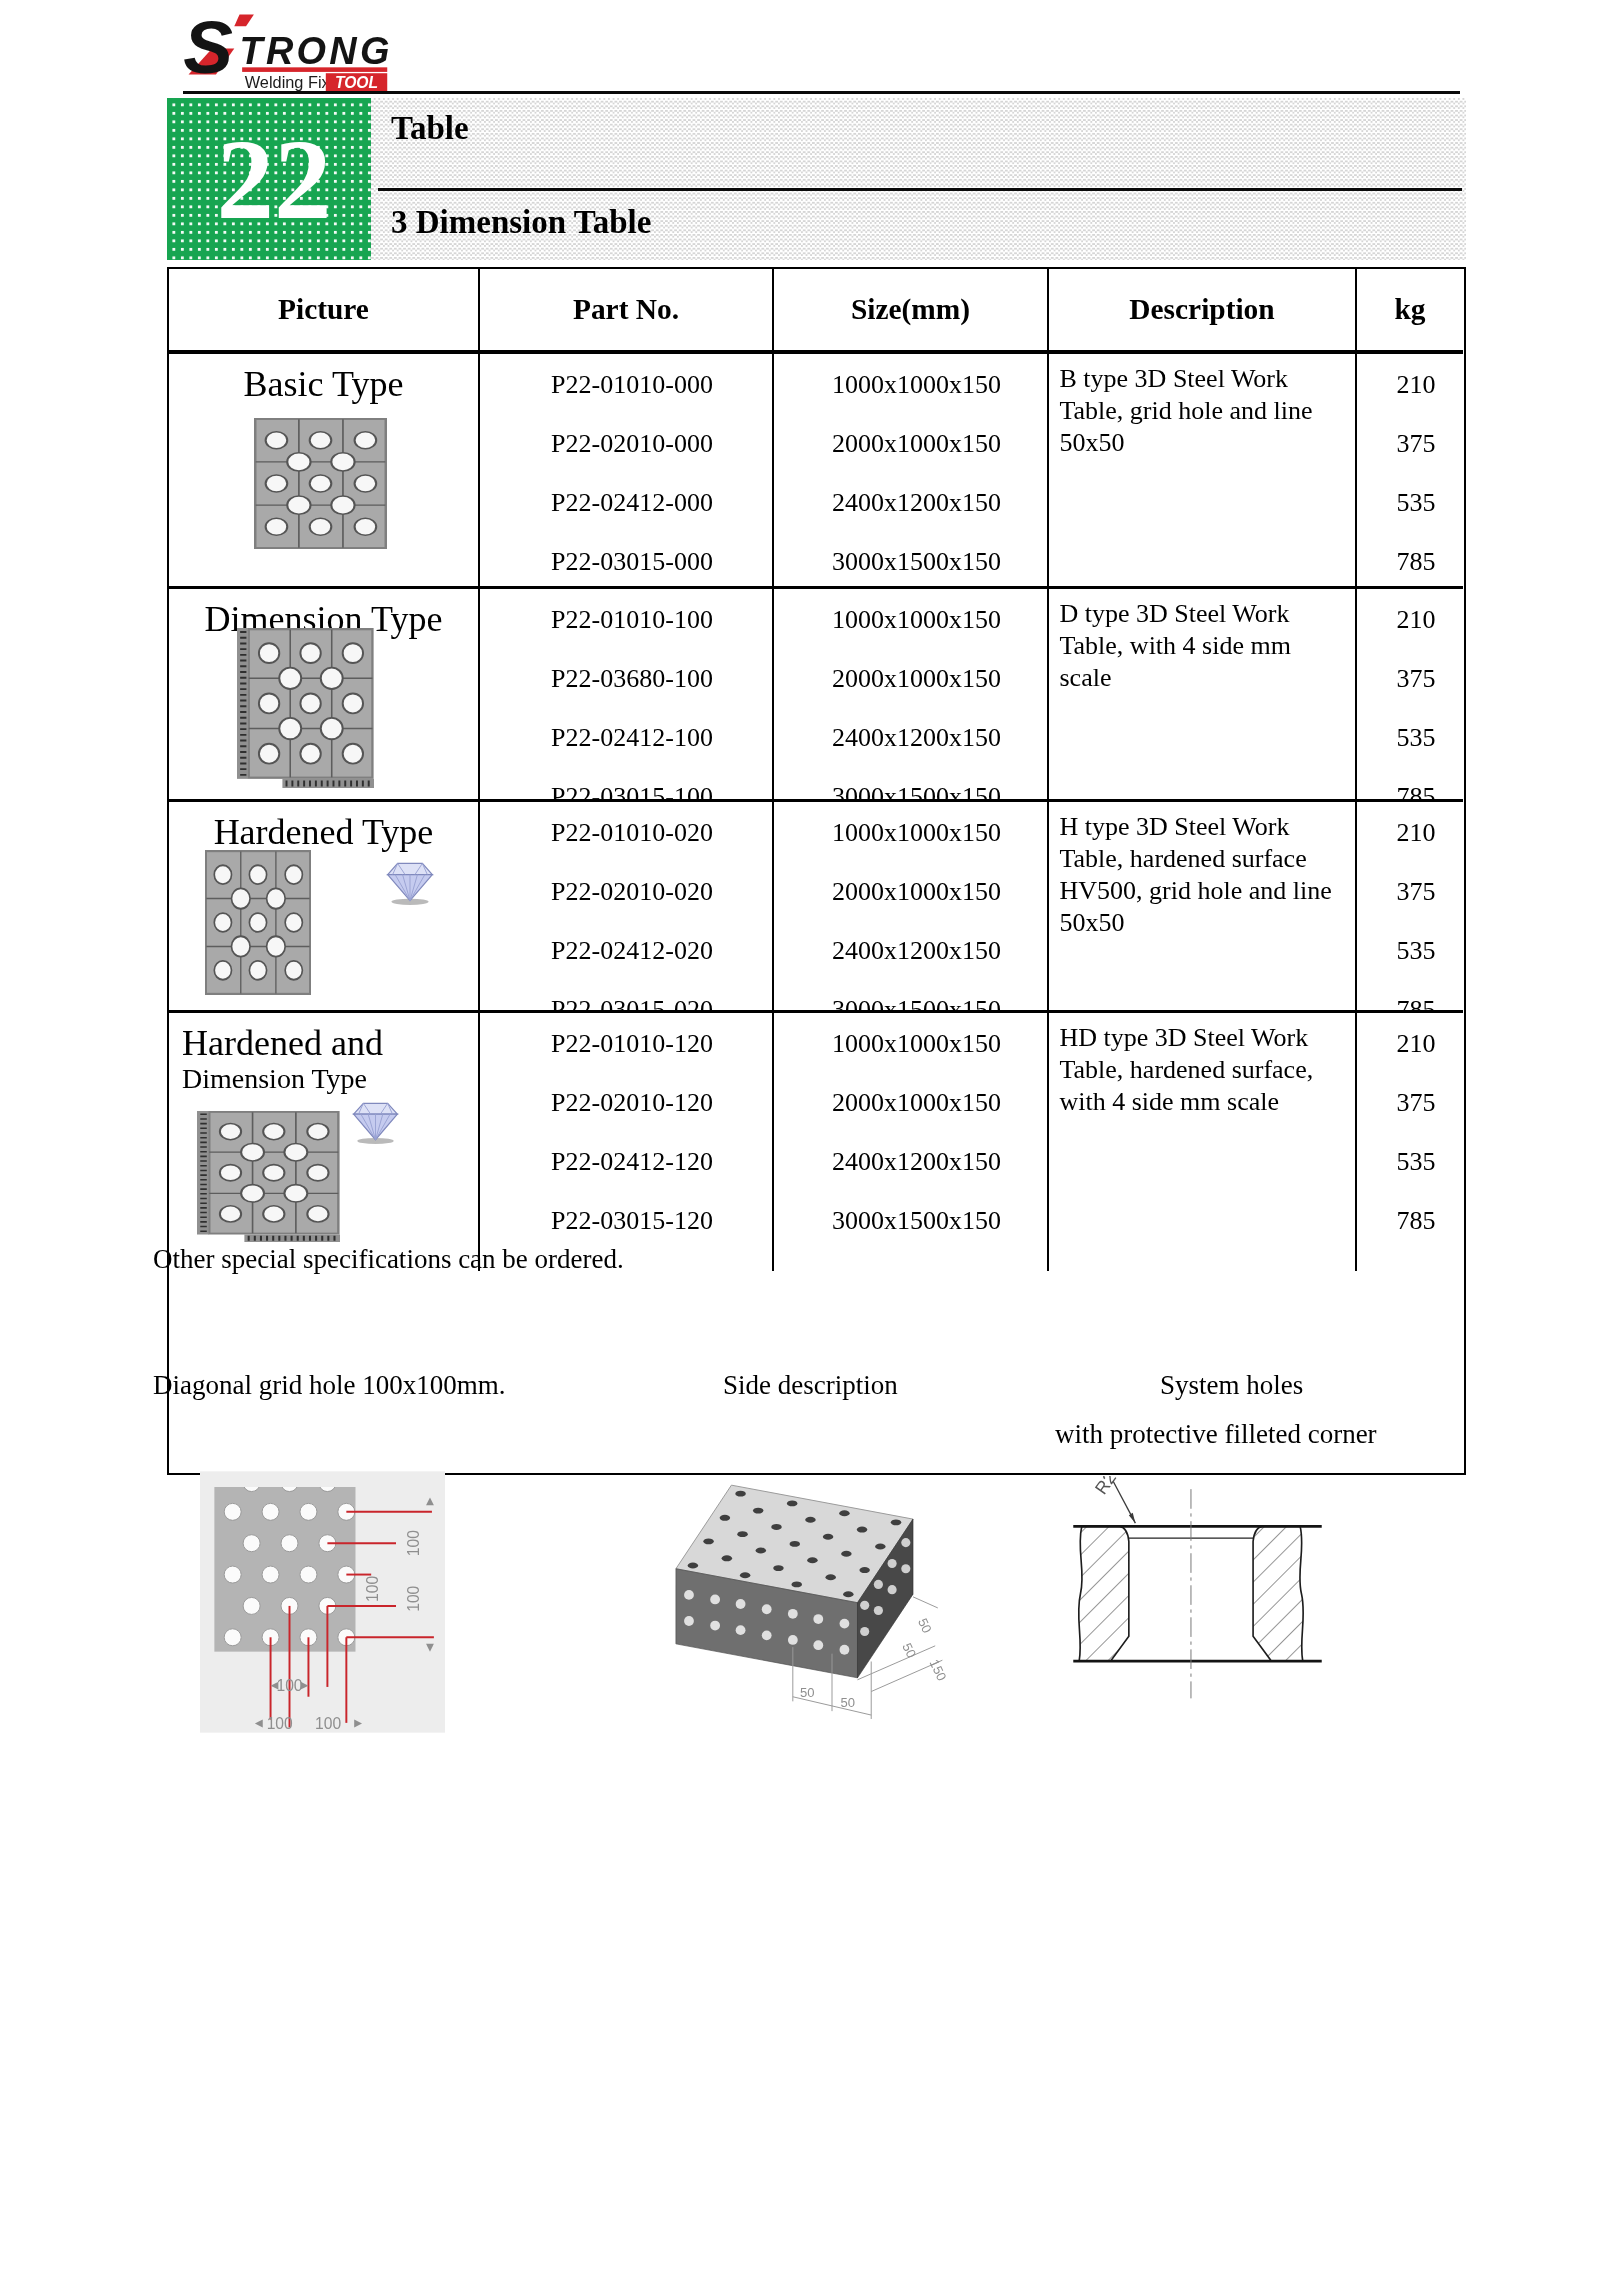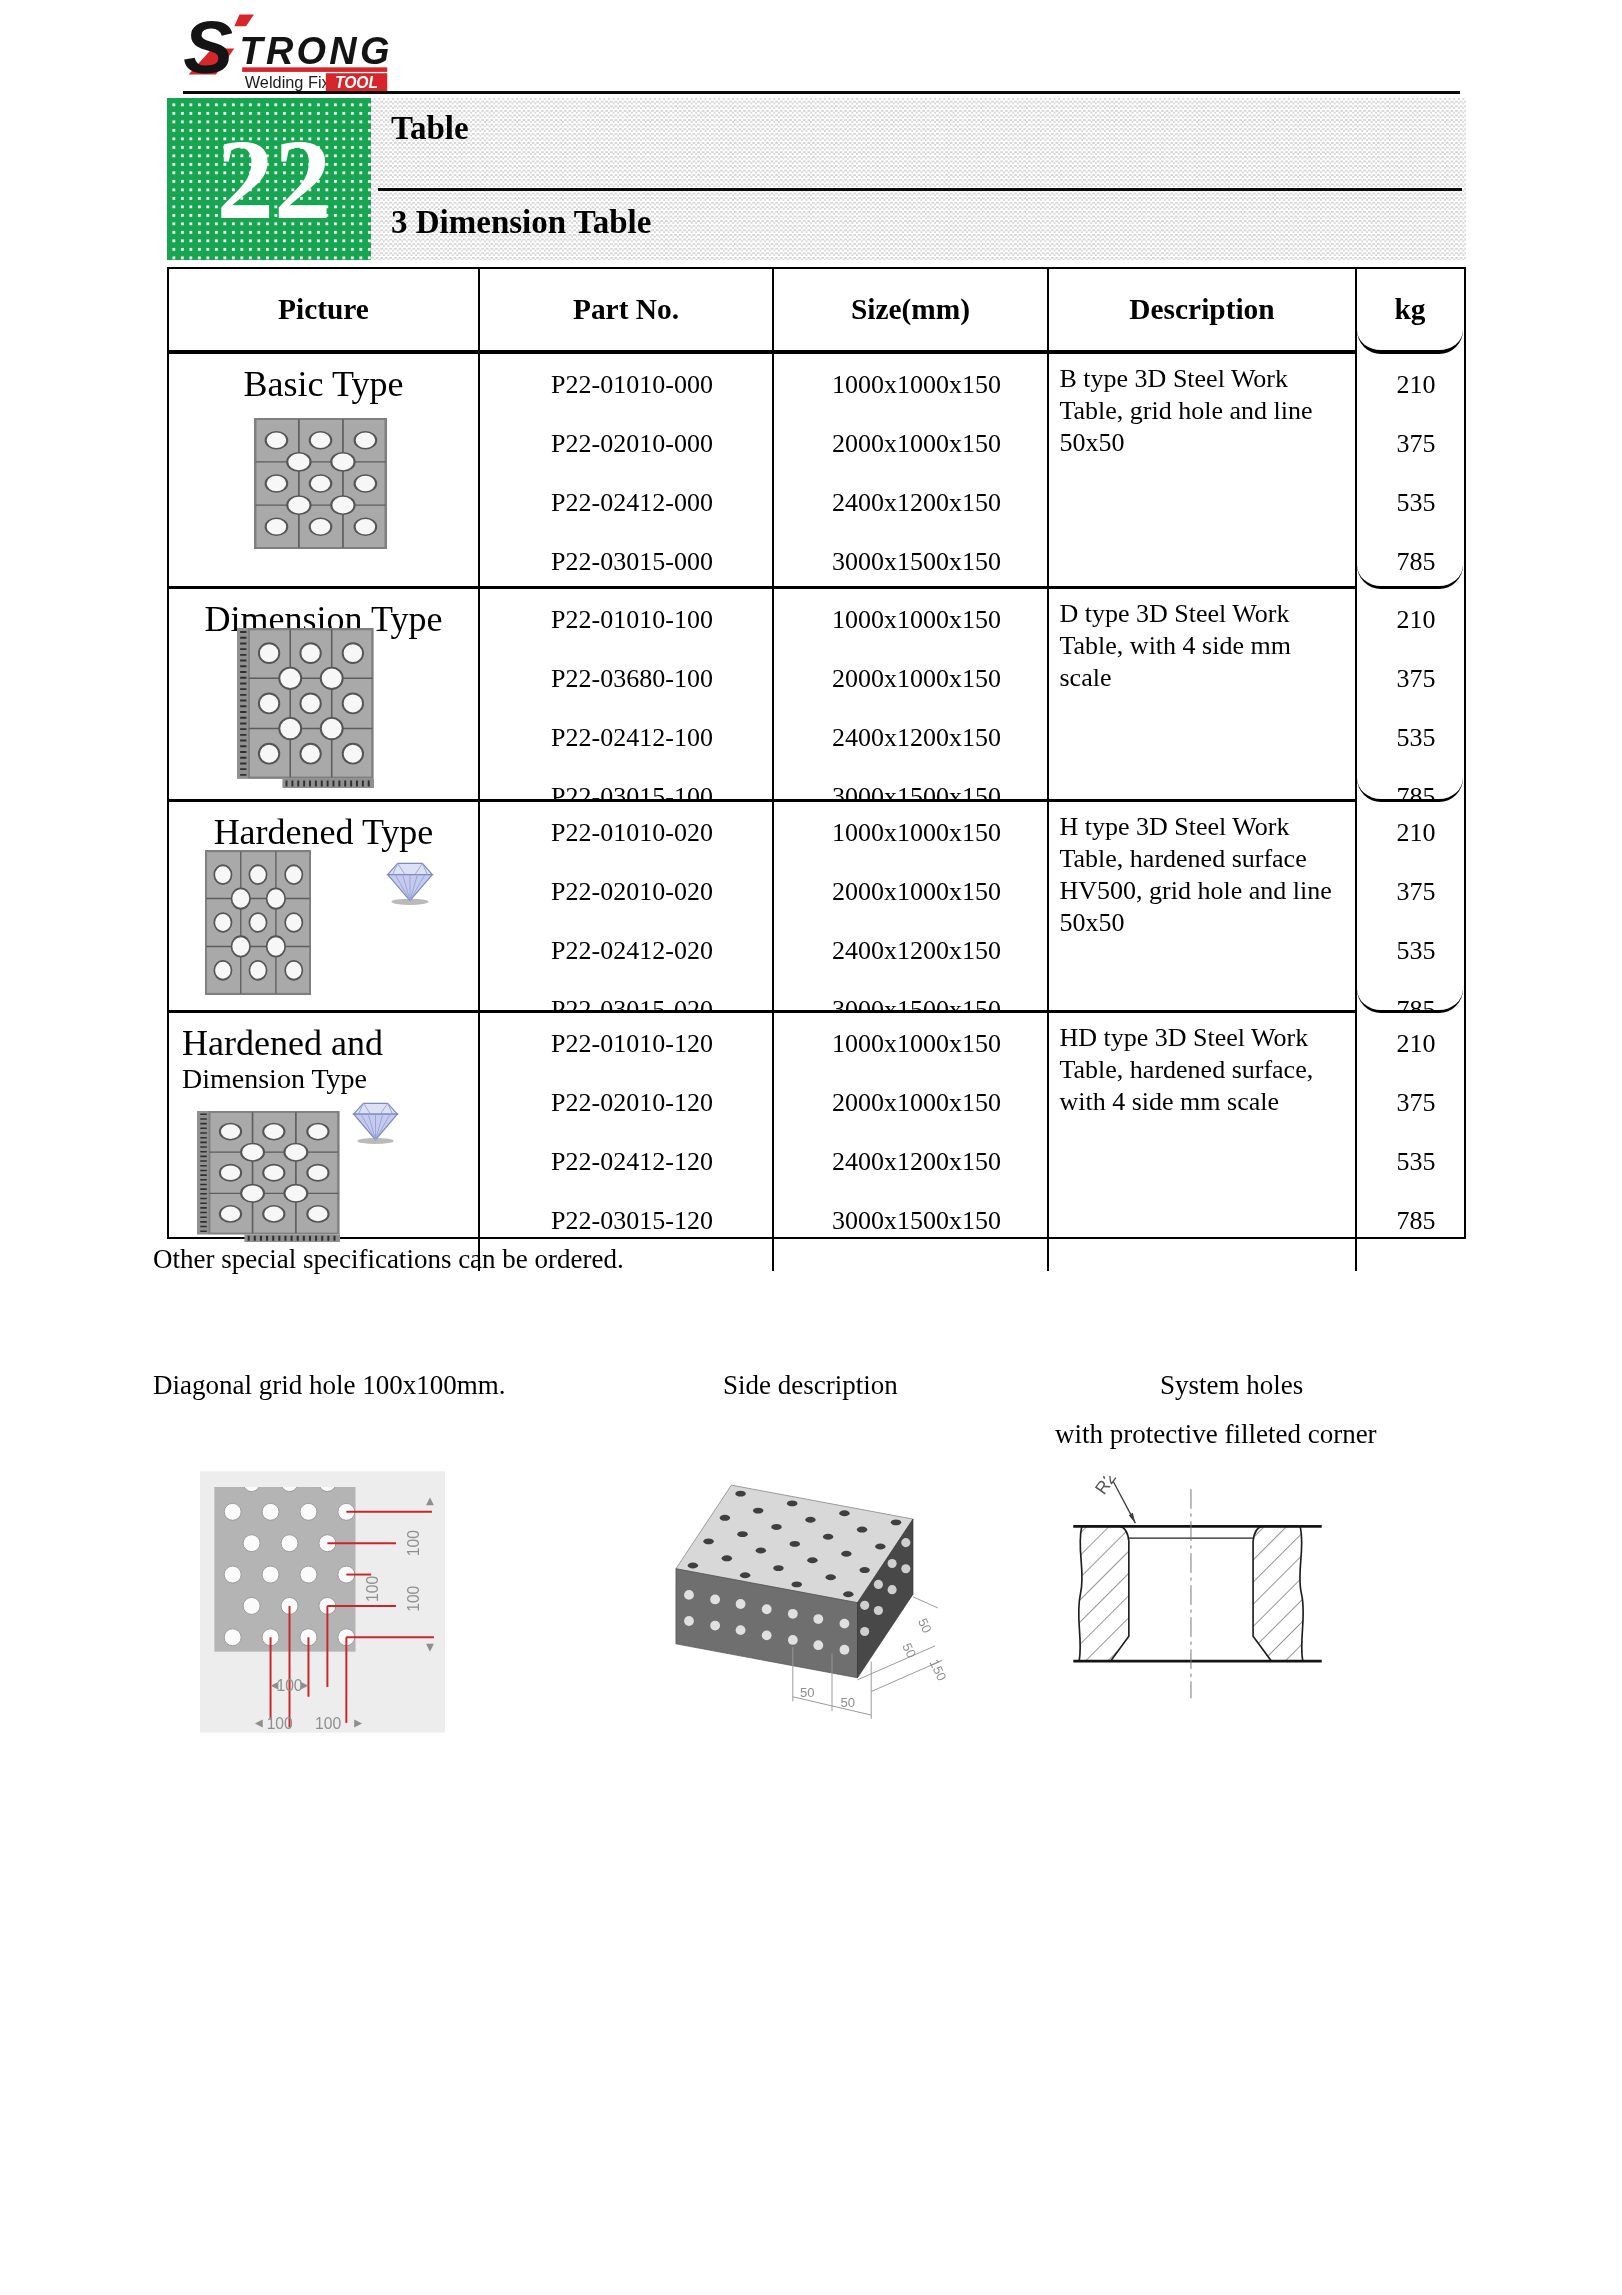--- a/index.html
+++ b/index.html
@@ -22,27 +22,27 @@
      color:#fff;font-weight:bold;font-size:115px;line-height:1;}
   .band{left:371px;top:98px;width:1095px;height:162px;
      background-color:#f5f5f5;
      background-image:conic-gradient(#d6d6d6 25%,#ffffff 0 50%,#d6d6d6 0 75%,#ffffff 0);
      background-size:4.6px 4.6px;}
   .band-title1{left:391px;top:110px;font-size:33px;font-weight:bold;}
   .band-divider{left:378px;top:188px;width:1084px;height:2.6px;background:#0a0a0a;}
   .band-title2{left:391px;top:204px;font-size:33px;font-weight:bold;}
 
   
-  .spec-table{left:167px;top:267px;width:1299px;height:972px;display:grid;
+  .spec-table{left:167px;top:267px;width:1299px;height:1208px;display:grid;
      grid-template-columns:311px 294px 275px 308px 106px;
      grid-template-rows:85px 235px 213px 211px 258px;
      border:2.6px solid #000;box-sizing:border-box;background:#fff;}
   .c{border-right:2px solid #000;border-bottom:3.9px solid #000;box-sizing:border-box;
      position:relative;overflow:hidden;}
-  .c.lastcol{border-right:none;border-radius:24px;}
+  .c.lastcol{border-right:none;}
   .c.lastrow{border-bottom:none;}
   .c.head{border-bottom:4.6px solid #000;display:flex;align-items:center;justify-content:center;
      font-weight:bold;font-size:29.4px;}
   .stack{padding-top:1.3px;}
   .stack > div{height:59px;display:flex;align-items:center;justify-content:center;font-size:26px;margin-left:12px;}
   .desc{padding:9.2px 6.5px 0 10.5px;font-size:26px;line-height:32px;}
   .tlabel{position:absolute;top:9.2px;left:0;width:100%;text-align:center;font-size:36px;}
   .tlabel2{position:absolute;top:50px;left:0;width:100%;text-align:center;font-size:28px;}
   .plate{position:absolute;}
   .gem{position:absolute;}

